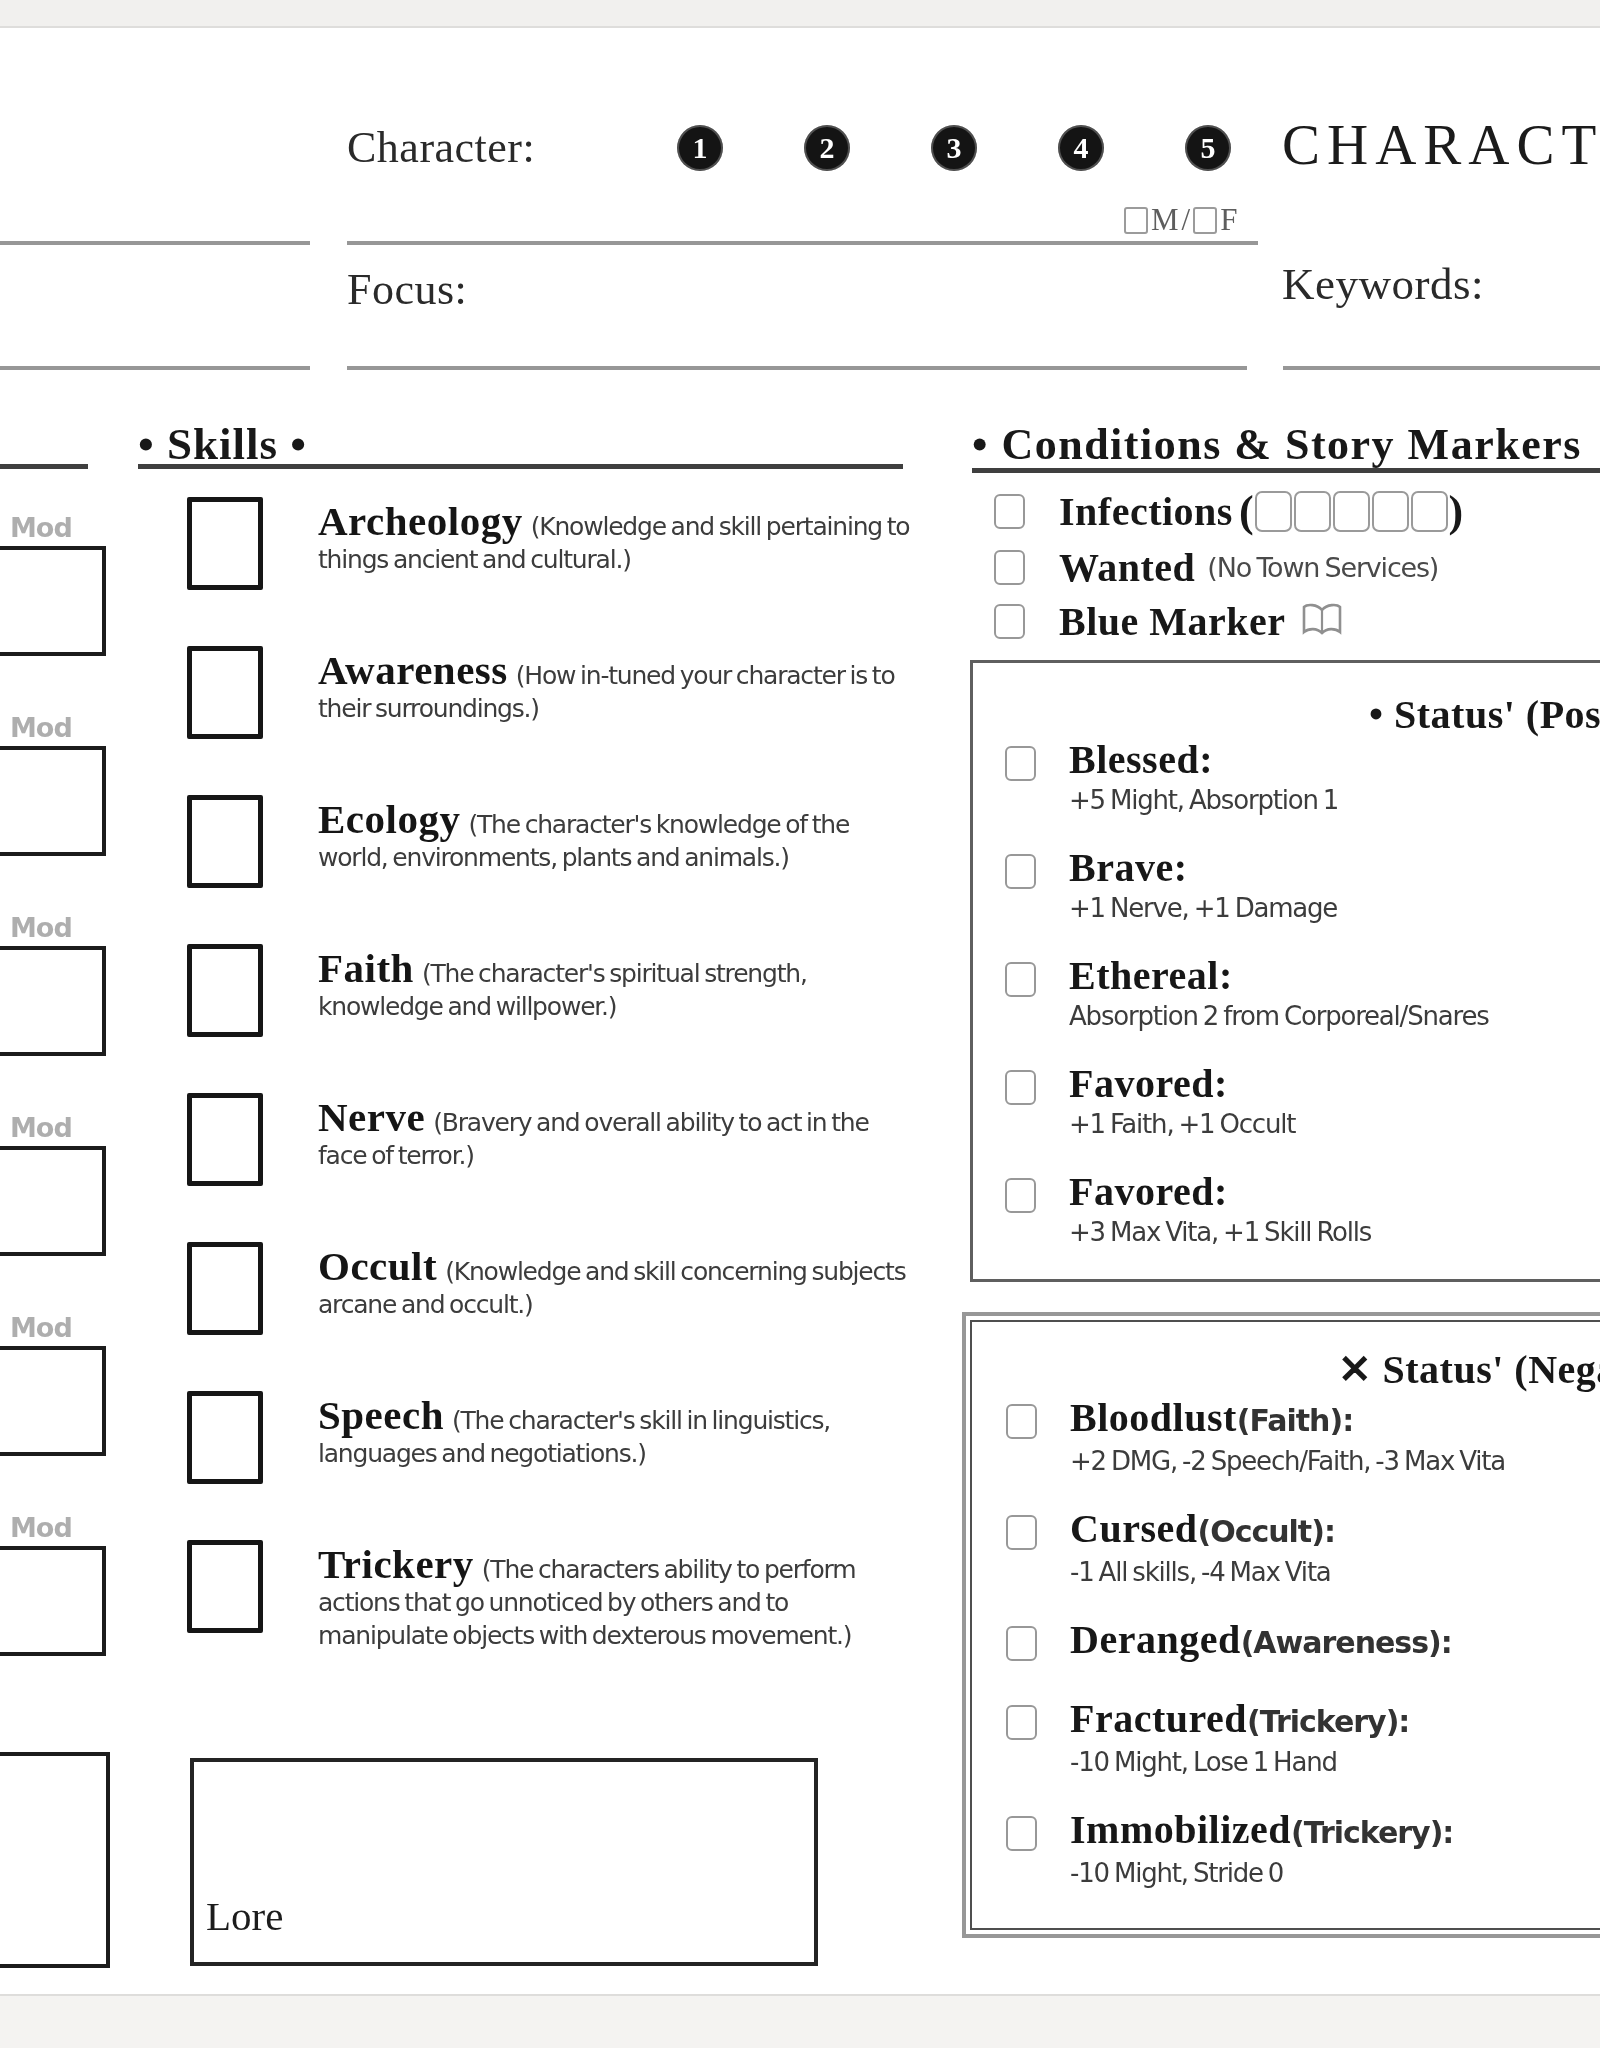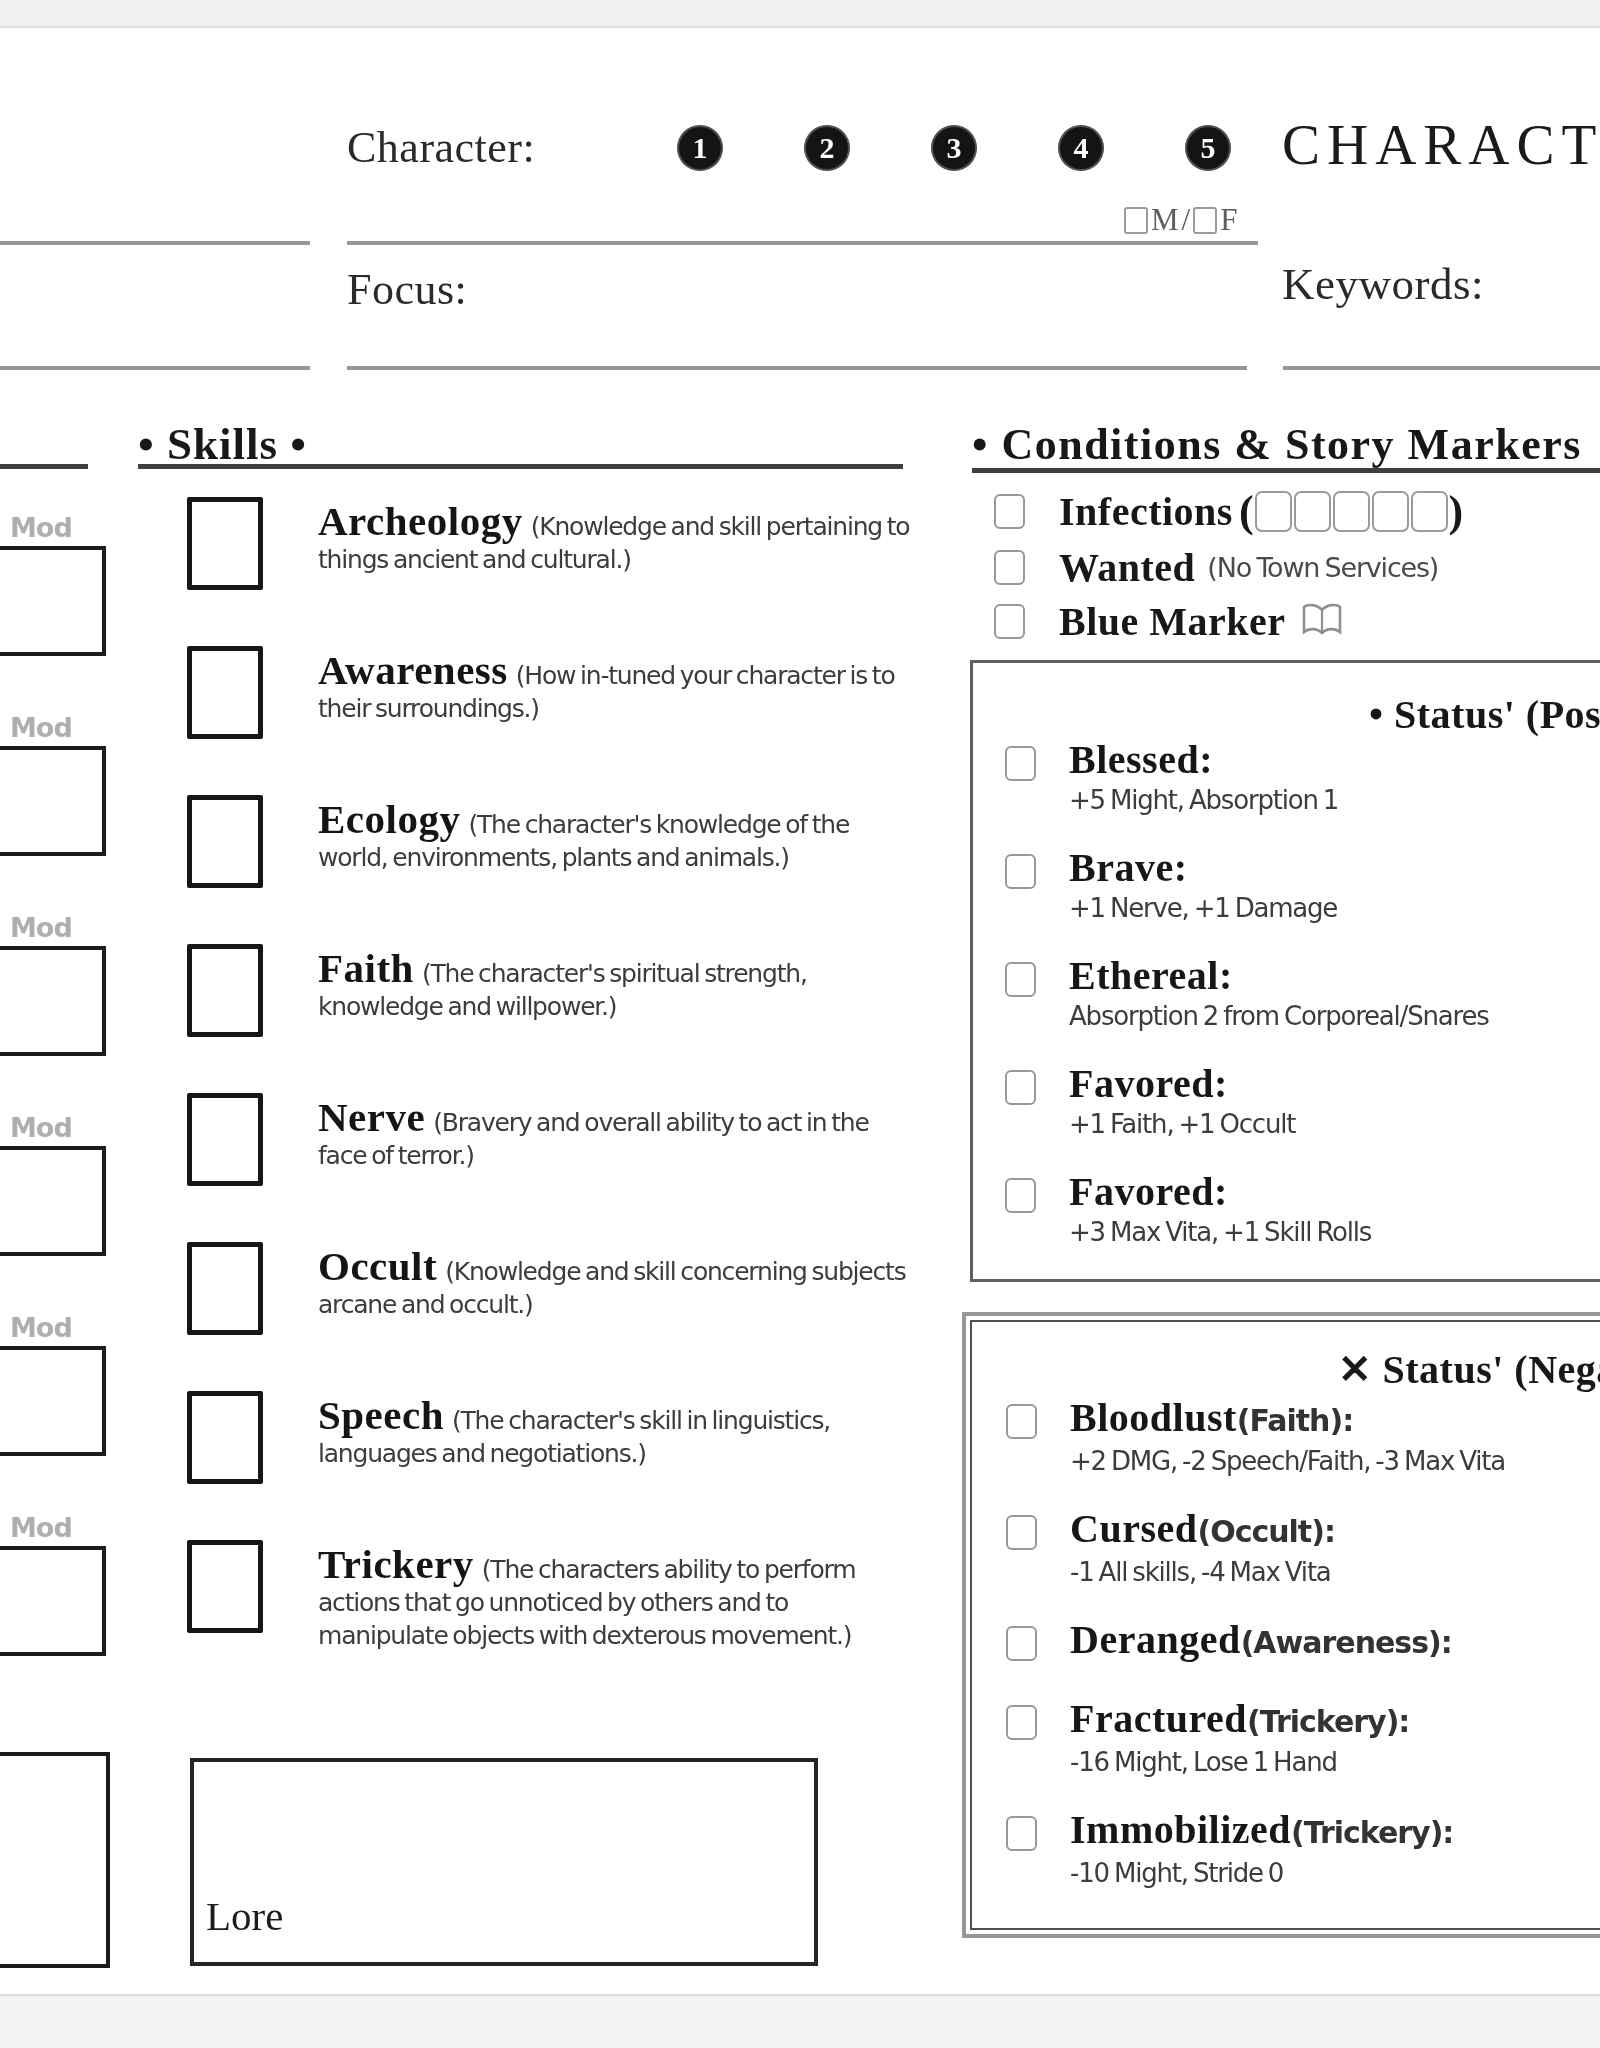--- a/index.html
+++ b/index.html
@@ -296,21 +296,21 @@
         </div>
 
         <div class="status-item">
           <span class="mini"></span>
           <div class="status-name"><span>Deranged</span><span class="status-skill cnd">(Awareness):</span></div>
         </div>
 
         <div class="status-item">
           <span class="mini"></span>
           <div class="status-name"><span>Fractured</span><span class="status-skill cnd">(Trickery):</span></div>
-          <div class="status-effect cnd">-16 Might, Lose 1 Hand</div>
+          <div class="status-effect cnd">-10 Might, Lose 1 Hand</div>
         </div>
 
         <div class="status-item">
           <span class="mini"></span>
           <div class="status-name"><span>Immobilized</span><span class="status-skill cnd">(Trickery):</span></div>
           <div class="status-effect cnd">-10 Might, Stride 0</div>
         </div>
       </div>
   </div>
 

